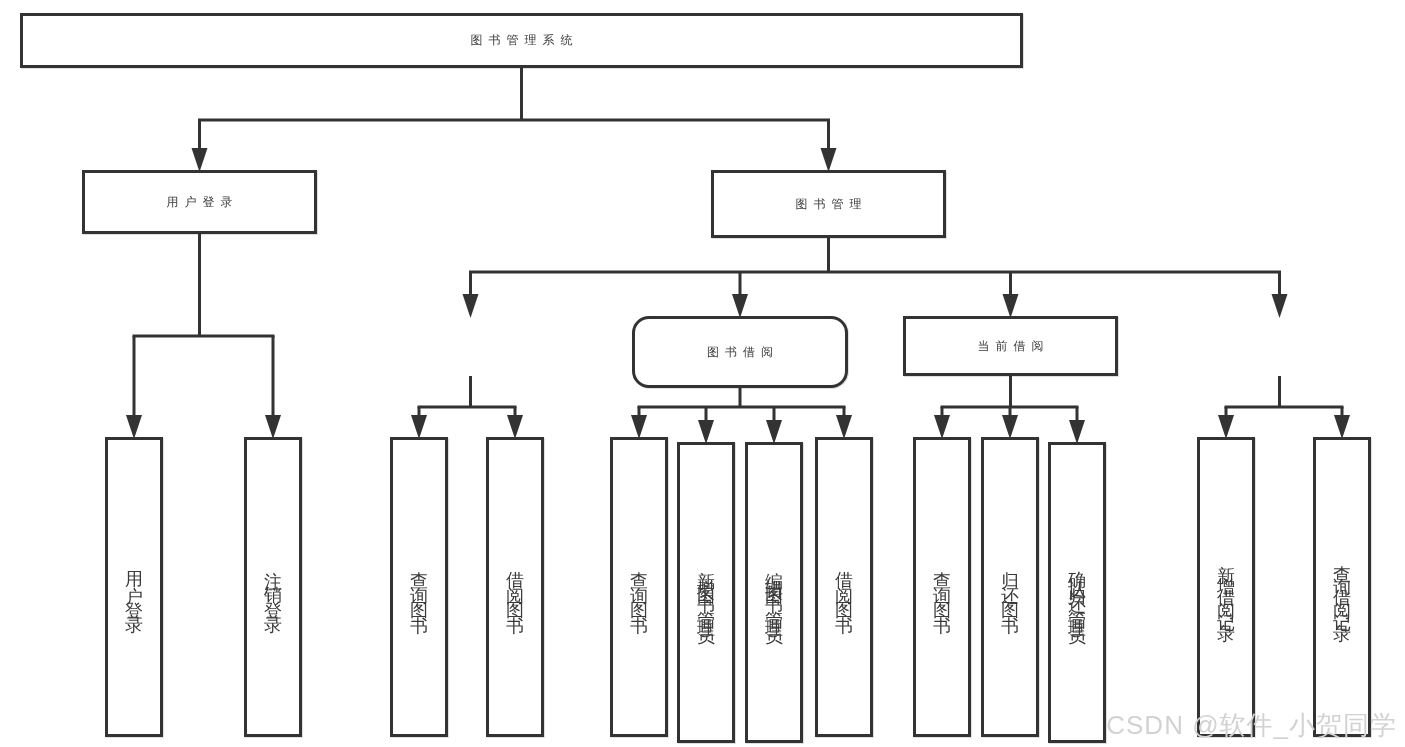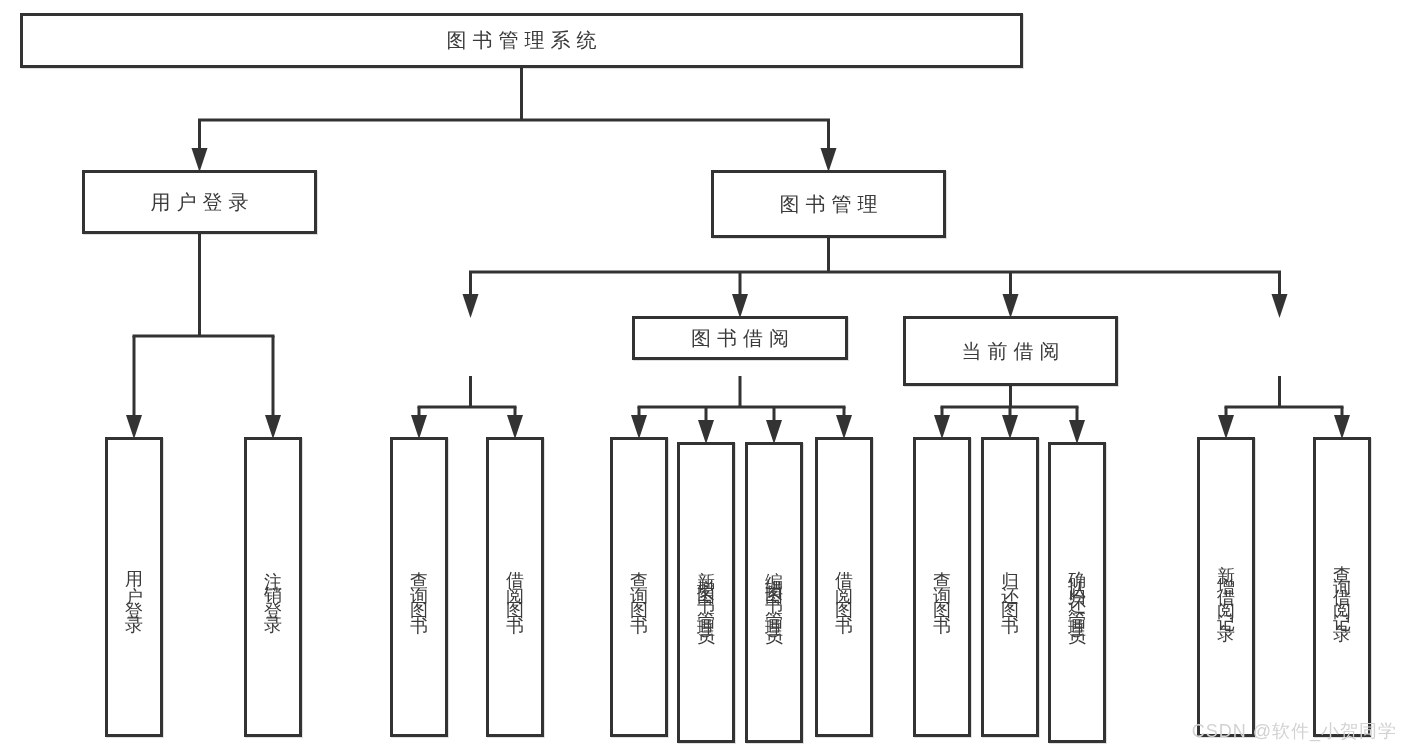--- a/index.html
+++ b/index.html
@@ -26,36 +26,36 @@
     border: 3px solid var(--line, #333333);
     background: #ffffff;
     display: flex;
     align-items: center;
     justify-content: center;
     color: var(--text, #3a3a3a);
     z-index: 1;
     box-shadow: 1px 1px 0 rgba(0,0,0,0.12);
   }
   .node.horizontal .label {
-    font-size: 20px;
+    font-size: 12px;
     letter-spacing: 6px;
     text-indent: 6px;
     white-space: nowrap;
   }
   .node.vertical .label {
     writing-mode: vertical-rl;
     font-size: 18px;
     line-height: 1;
   }
   #watermark {
     position: absolute;
     right: 8px;
     bottom: 4px;
     z-index: 5;
-    font-size: 18px;
+    font-size: 26px;
     letter-spacing: 1px;
     color: var(--watermark, #d2d2d2);
     white-space: nowrap;
   }
 </style>
 </head>
 <body>
 
 <div id="canvas">
   <svg id="edges" xmlns="http://www.w3.org/2000/svg" viewBox="0 0 1405 747">
@@ -115,24 +115,24 @@
   <div id="watermark">CSDN @软件_小贺同学</div>
 <div class="node horizontal" style="left: 20px; top: 13px; width: 1003px; height: 55px;">
     <span class="label">图书管理系统</span>
   </div>
     <div class="node horizontal" style="left: 82px; top: 170px; width: 235px; height: 64px;">
     <span class="label">用户登录</span>
   </div>
     <div class="node horizontal" style="left: 711px; top: 170px; width: 235px; height: 68px;">
     <span class="label">图书管理</span>
   </div>
-    <div class="node horizontal" style="left: 632px; top: 316px; width: 216px; height: 44px;">
+    <div class="node horizontal" style="left: 632px; top: 316px; width: 216px; height: 72px; border-radius: 17px;">
     <span class="label">图书借阅</span>
   </div>
-    <div class="node horizontal" style="left: 903px; top: 316px; width: 215px; height: 70px;">
+    <div class="node horizontal" style="left: 903px; top: 316px; width: 215px; height: 60px;">
     <span class="label">当前借阅</span>
   </div>
     <div class="node vertical" style="left: 105px; top: 437px; width: 58px; height: 300px;">
     <span class="label" style="letter-spacing: 15px;">用户登录</span>
   </div>
     <div class="node vertical" style="left: 244px; top: 437px; width: 58px; height: 300px;">
     <span class="label" style="letter-spacing: 15px;">注销登录</span>
   </div>
     <div class="node vertical" style="left: 390px; top: 437px; width: 58px; height: 300px;">
     <span class="label" style="letter-spacing: 15px;">查询图书</span>

